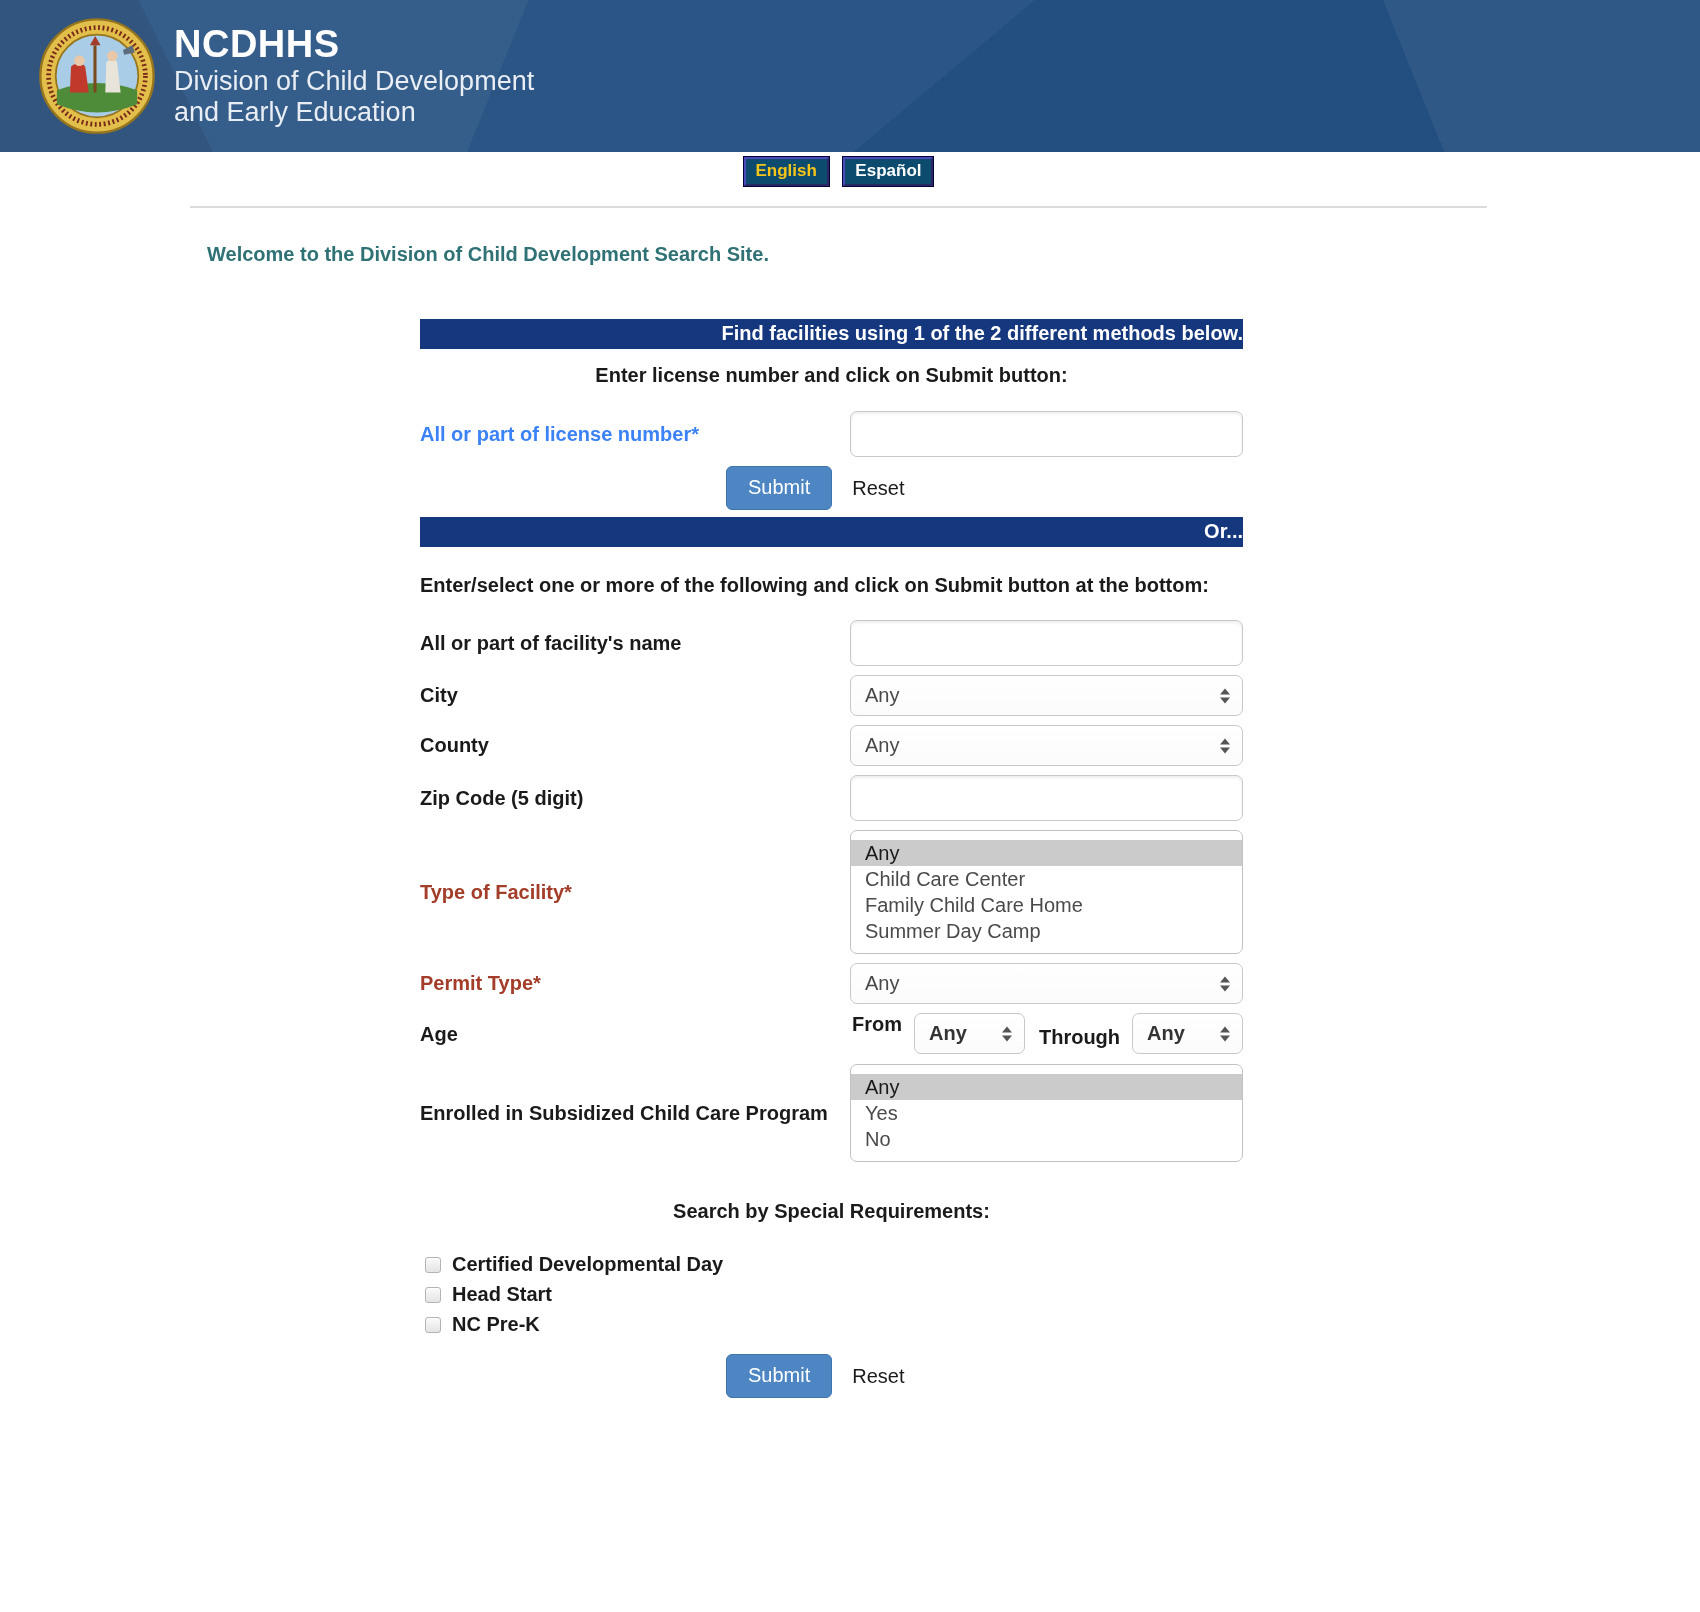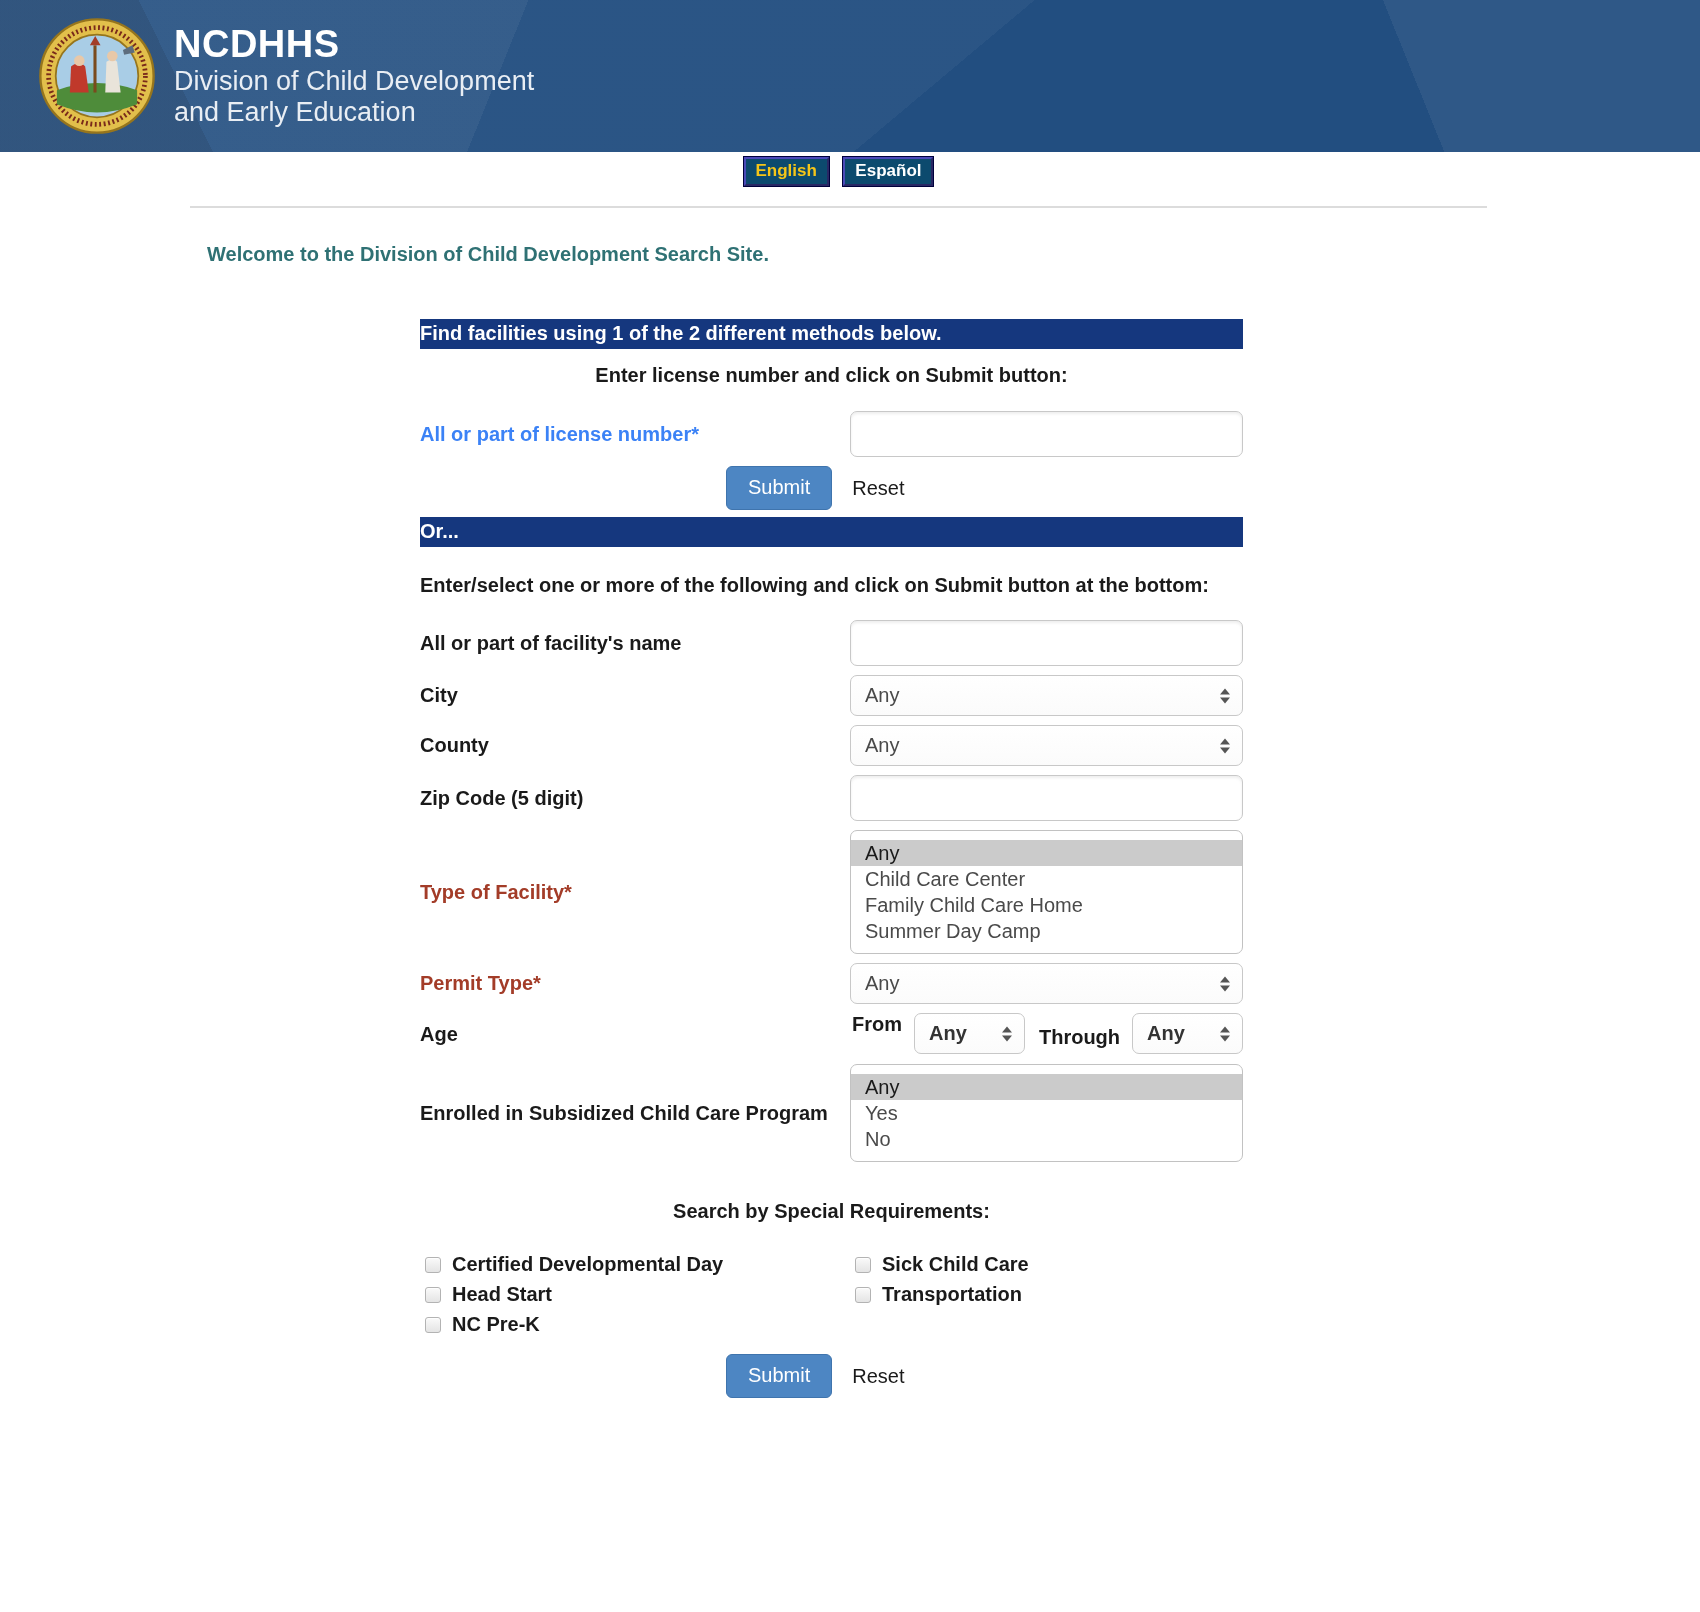--- a/index.html
+++ b/index.html
@@ -62,21 +62,21 @@
     font-size: 20px; font-weight: 700;
     color: #2f7174;
   }
 
   
   .form-area { margin-left: 230px; width: 823px; margin-top: 53px; }
 
   .navy-banner {
     background: #15377e; color: #ffffff;
     font-size: 20px; font-weight: 700;
-    text-align: left;
+    text-align: right;
     padding: 3px 0 4px;
   }
   .instruction-center {
     text-align: center; font-size: 20px; font-weight: 700;
     margin: 15px 0 0;
   }
   .instruction-left {
     text-align: left; font-size: 20px; font-weight: 700;
     margin: 27px 0 23px;
   }
@@ -316,30 +316,20 @@
         </div>
         <div class="chk-item">
           <span class="chk-box"></span>
           <span class="chk-text">Head Start</span>
         </div>
         <div class="chk-item">
           <span class="chk-box"></span>
           <span class="chk-text">NC Pre-K</span>
         </div>
       </div>
-      <div class="chk-col">
-        <div class="chk-item">
-          <span class="chk-box"></span>
-          <span class="chk-text">Sick Child Care</span>
-        </div>
-        <div class="chk-item">
-          <span class="chk-box"></span>
-          <span class="chk-text">Transportation</span>
-        </div>
-      </div>
     </div>
 
     <div class="action-row bottom-actions">
       <button class="submit-btn">Submit</button>
       <button class="reset-link">Reset</button>
     </div>
 
   </div>
 </div>
 

